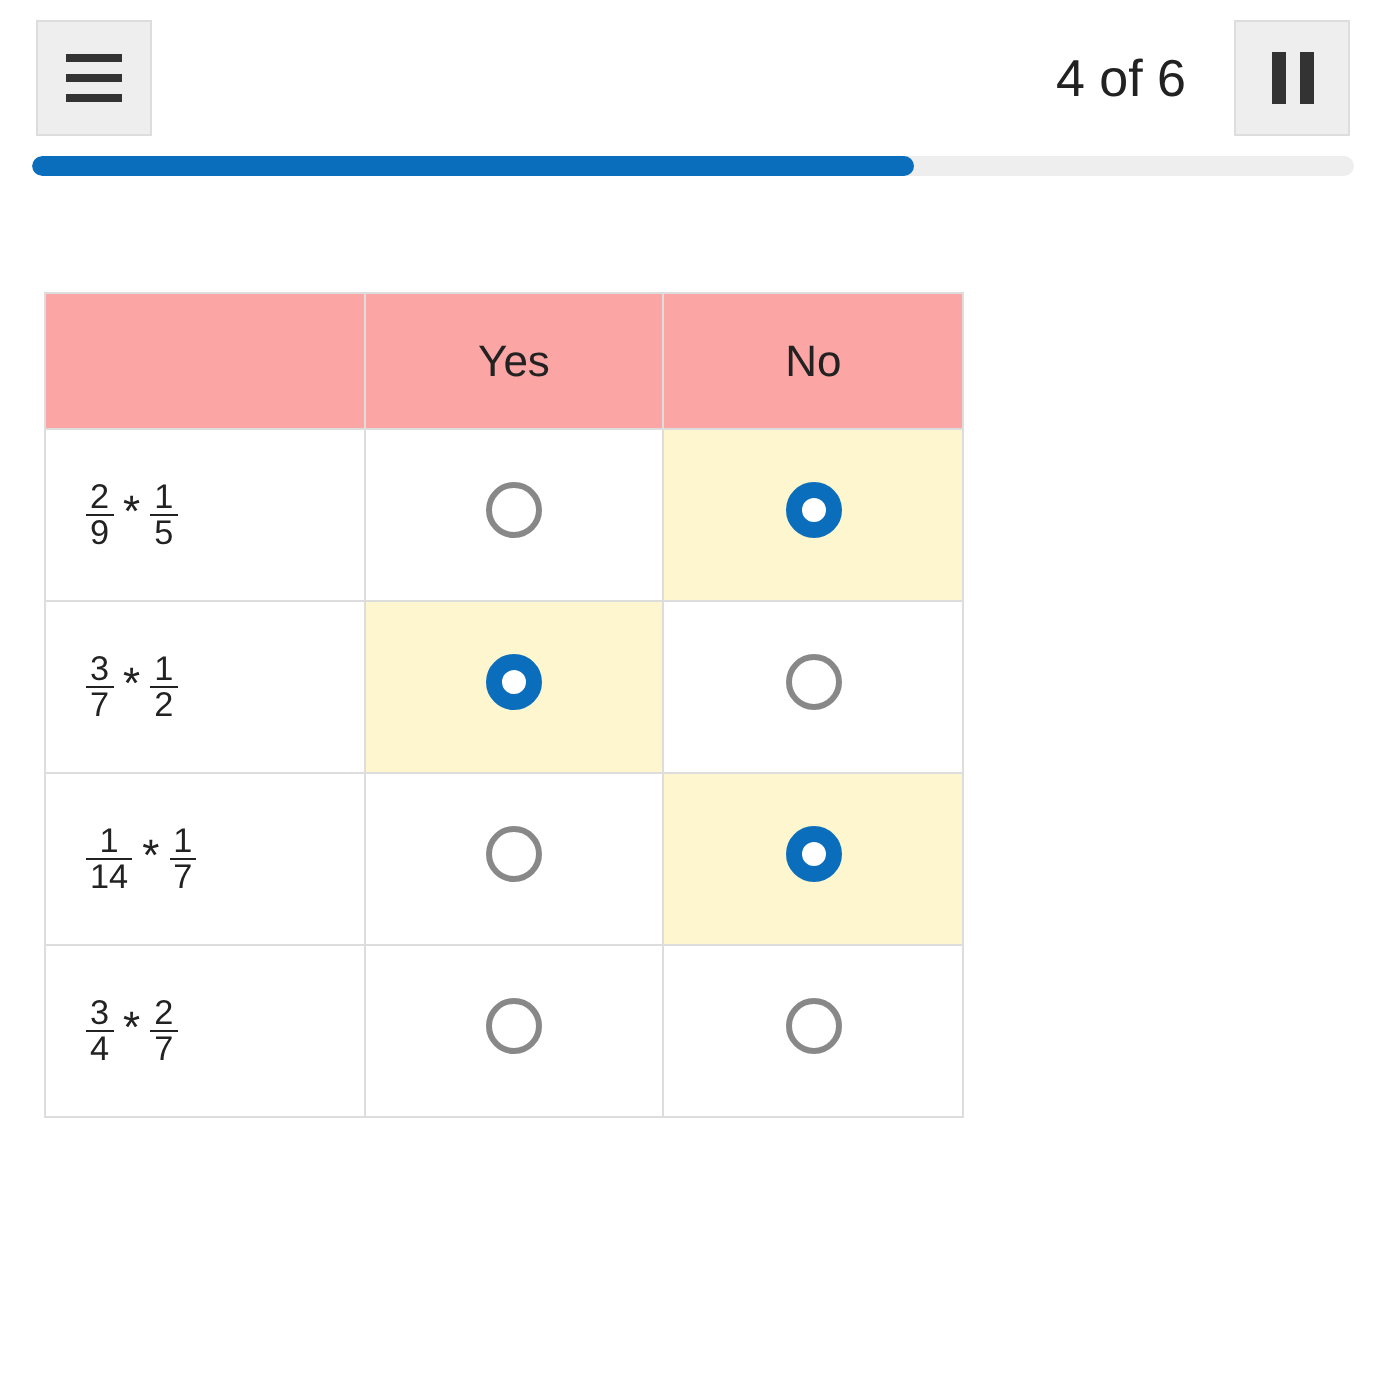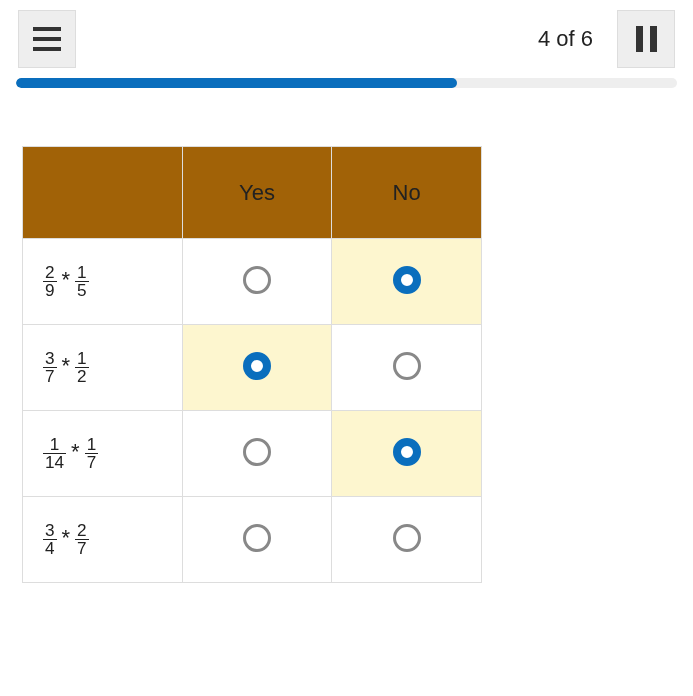--- a/index.html
+++ b/index.html
@@ -43,21 +43,21 @@
     gap: 7px;
   }
   .pause-bars span {
     display: block;
     width: 7px;
     height: 26px;
     background: #333;
   }
   .spacer { flex: 1; }
   .progress-label {
-    font-size: 22px;
+    font-size: 26px;
     margin-right: 24px;
     margin-left: 22px;
   }
   .progress-track {
     height: 10px;
     background: #eee;
     border-radius: 5px;
     margin: 0 16px 8px 16px;
     overflow: hidden;
     position: relative;
@@ -92,23 +92,23 @@
     width: 460px;
   }
   .grid th, .grid td {
     border: 1px solid #ddd;
     text-align: center;
     vertical-align: middle;
     height: 86px;
     font-weight: normal;
   }
   .grid thead th {
-    background: #a16207;
-    font-size: 22px;
-    height: 92px;
+    background: #fca5a5;
+    font-size: 22px;
+    height: 68px;
   }
   .grid thead th:first-child { width: 160px; }
   .grid thead th:nth-child(2),
   .grid thead th:nth-child(3) { width: 150px; }
   .expr-cell {
     text-align: left !important;
     padding-left: 18px;
     font-size: 22px;
   }
   .expr-cell .op {

